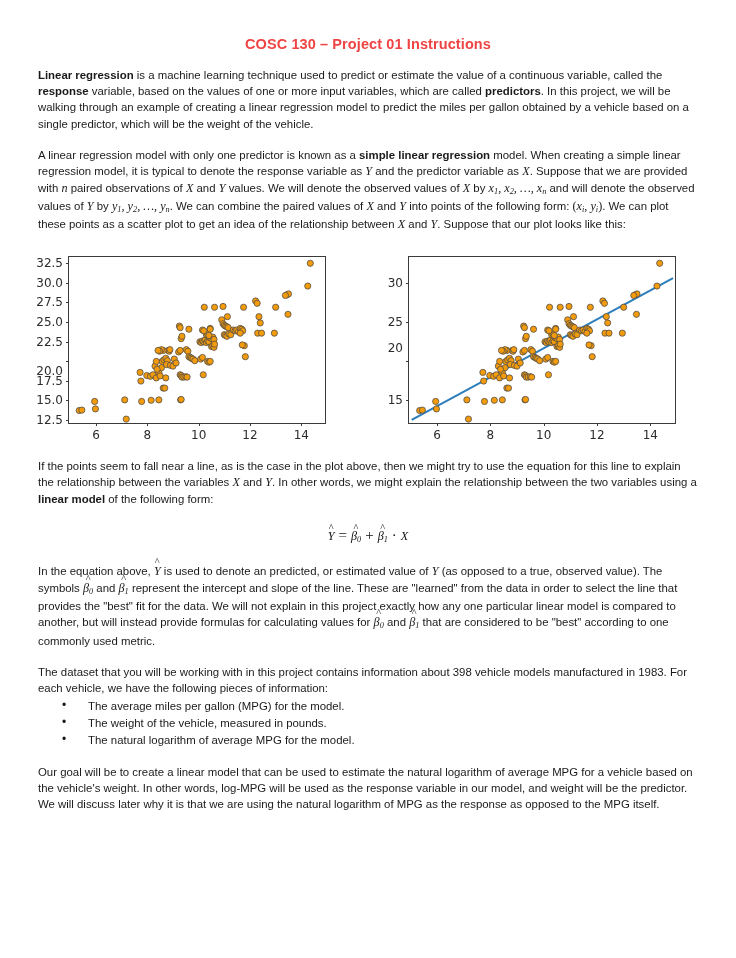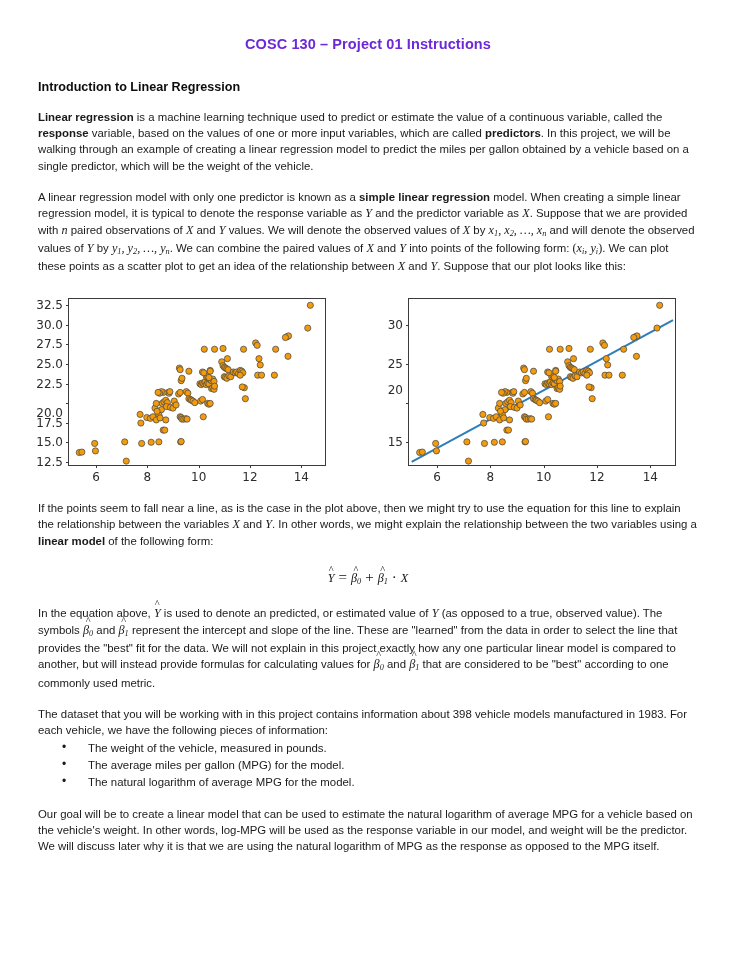--- a/index.html
+++ b/index.html
@@ -6,21 +6,21 @@
   body {
     width:736px; height:958px;
     background:#ffffff;
     font-family:"Liberation Sans", sans-serif;
     color:#111111;
     overflow:hidden;
   }
   .page { box-sizing:border-box; width:736px; height:958px; padding:28px 38px 10px 38px; }
   .doc-title {
     text-align:center; font-weight:bold; font-size:14.5px;
-    letter-spacing:.1px; margin:8px 0 0 0; color:#6d28d9;
+    letter-spacing:.1px; margin:8px 0 0 0; color:#ef4444;
   }
   .heading {
     font-weight:bold; font-size:12.6px; margin:28px 0 0 0; color:#0d0d0d;
   }
   p.body {
     font-size:11.4px; line-height:1.42; margin:15px 0 0 0; text-align:left; color:#1a1a1a;
   }
   b { font-weight:bold; }
   .mi { font-family:"Liberation Serif", serif; font-style:italic; font-size:12.2px; }
   .mir { font-family:"Liberation Serif", serif; font-size:12.2px; }
@@ -61,21 +61,20 @@
     font-size:12px; color:#1a1a1a;
   }
 </style>
 </head>
 <body>
 
 <div class="page">
 
   <div class="doc-title">COSC 130 – Project 01 Instructions</div>
 
-  <div class="heading">Introduction to Linear Regression</div>
 
   <p class="body"><b>Linear regression</b><span> is a machine learning technique used to predict or estimate the value of a continuous variable, called the </span><b>response</b><span> variable, based on the values of one or more input variables, which are called </span><b>predictors</b><span>. In this project, we will be walking through an example of creating a linear regression model to predict the miles per gallon obtained by a vehicle based on a single predictor, which will be the weight of the vehicle.</span></p>
 
   <p class="body"><span>A linear regression model with only one predictor is known as a </span><b>simple linear regression</b><span> model. When creating a simple linear regression model, it is typical to denote the response variable as </span><span class="mi">Y</span><span> and the predictor variable as </span><span class="mi">X</span><span>. Suppose that we are provided with </span><span class="mi">n</span><span> paired observations of </span><span class="mi">X</span><span> and </span><span class="mi">Y</span><span> values. We will denote the observed values of </span><span class="mi">X</span><span> by </span><span class="mi">x<sub>1</sub>, x<sub>2</sub>, …, x<sub>n</sub></span><span> and will denote the observed values of </span><span class="mi">Y</span><span> by </span><span class="mi">y<sub>1</sub>, y<sub>2</sub>, …, y<sub>n</sub></span><span>. We can combine the paired values of </span><span class="mi">X</span><span> and </span><span class="mi">Y</span><span> into points of the following form: </span><span class="mir">(<span class="mi">x<sub>i</sub></span>, <span class="mi">y<sub>i</sub></span>)</span><span>. We can plot these points as a scatter plot to get an idea of the relationship between </span><span class="mi">X</span><span> and </span><span class="mi">Y</span><span>. Suppose that our plot looks like this:</span></p>
 
   <div class="figures">
     <div class="figure">
       <div class="plot-frame" id="plot-left" style="width: 258px; height: 168px;">
           <svg width="258" height="168">
             <circle cx="10.27" cy="153.48" r="3.1" fill="#f49b0b" stroke="#4a4a4a" stroke-width="0.75"></circle>
@@ -403,20 +402,20 @@
   <p class="body" style="margin-top:34px;"><span>If the points seem to fall near a line, as is the case in the plot above, then we might try to use the equation for this line to explain the relationship between the variables </span><span class="mi">X</span><span> and </span><span class="mi">Y</span><span>. In other words, we might explain the relationship between the two variables using a </span><b>linear model</b><span> of the following form:</span></p>
 
   <div class="equation"><span class="mi hat"><span class="hc">^</span><span>Y</span></span><span class="op">=</span><span class="mi hat"><span class="hc">^</span><span>β</span><sub>0</sub></span><span class="op">+</span><span class="mi hat"><span class="hc">^</span><span>β</span><sub>1</sub></span><span class="op">·</span><span class="mi">X</span></div>
 
   <p class="body" style="margin-top:18px;"><span>In the equation above, </span><span class="mi hat"><span class="hc">^</span>Y</span><span> is used to denote an predicted, or estimated value of </span><span class="mi">Y</span><span> (as opposed to a true, observed value). The symbols </span><span class="mi hat"><span class="hc">^</span>β<sub>0</sub></span><span> and </span><span class="mi hat"><span class="hc">^</span>β<sub>1</sub></span><span> represent the intercept and slope of the line. These are "learned" from the data in order to select the line that provides the "best" fit for the data. We will not explain in this project exactly how any one particular linear model is compared to another, but will instead provide formulas for calculating values for </span><span class="mi hat"><span class="hc">^</span>β<sub>0</sub></span><span> and </span><span class="mi hat"><span class="hc">^</span>β<sub>1</sub></span><span> that are considered to be "best" according to one commonly used metric.</span></p>
 
 
   <p class="body">The dataset that you will be working with in this project contains information about 398 vehicle models manufactured in 1983. For each vehicle, we have the following pieces of information:</p>
 
   <ul class="bullets">
+    <li>The average miles per gallon (MPG) for the model.</li>
     <li>The weight of the vehicle, measured in pounds.</li>
-    <li>The average miles per gallon (MPG) for the model.</li>
     <li>The natural logarithm of average MPG for the model.</li>
   </ul>
 
   <p class="body">Our goal will be to create a linear model that can be used to estimate the natural logarithm of average MPG for a vehicle based on the vehicle's weight. In other words, log-MPG will be used as the response variable in our model, and weight will be the predictor. We will discuss later why it is that we are using the natural logarithm of MPG as the response as opposed to the MPG itself.</p>
 
 </div>
 
 </body></html>

